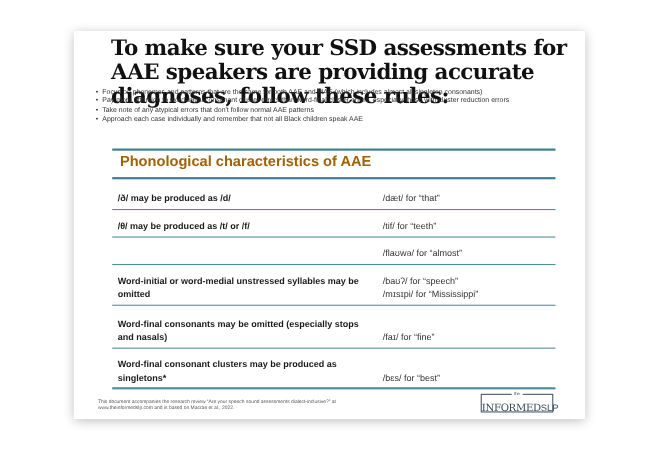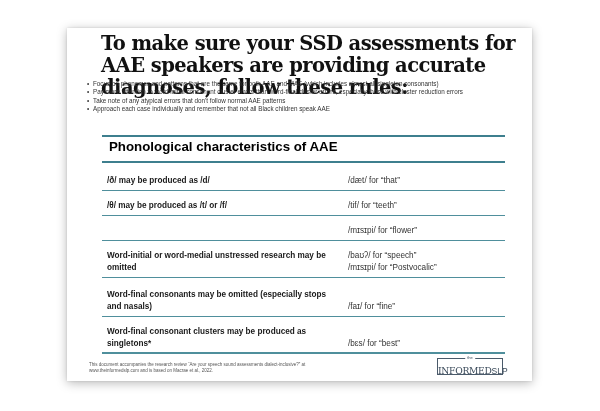--- a/index.html
+++ b/index.html
@@ -19,21 +19,21 @@
   }
   .bullets {
     position: absolute; left: 20px; top: 52px; width: 440px; margin: 0; padding: 0;
     list-style: none; font-size: 6.3px; line-height: 8.3px; color: #333;
   }
   .bullets li { position: relative; padding-left: 6px; }
   .bullets li .dot { position: absolute; left: 0; top: 0; }
   .section-rule { position: absolute; left: 35px; width: 403px; height: 2px; background: #3e7f8e; }
   .section-title {
     position: absolute; left: 42px; top: 111px; margin: 0;
-    font-size: 13.3px; font-weight: bold; color: #000000; line-height: 16px;
+    font-size: 13.3px; font-weight: bold; color: #a16207; line-height: 16px;
   }
   .row { position: absolute; left: 35px; width: 403px; }
   .row .rule { position: absolute; left: 0; right: 0; bottom: 0; height: 1.3px; background: #4f8f9c; }
   .row .feature {
     position: absolute; left: 5px; bottom: 5px; width: 230px;
     font-size: 8.2px; font-weight: bold; line-height: 11.5px; color: #1a1a1a;
   }
   .row .example {
     position: absolute; left: 246px; bottom: 5px; width: 150px;
     font-size: 8.2px; line-height: 11.5px; color: #333;
@@ -79,29 +79,29 @@
     <div class="rule"></div>
   </div>
 
   <div class="row" style="top:140px; height:23px;">
     <div class="feature">/ð/ may be produced as /d/</div>
     <div class="example">/dæt/ for “that”</div>
     <div class="rule"></div>
   </div>
 
   <div class="row" style="top:188px; height:25px;">
-    <div class="example">/mɪsɪpi/ for “flower”</div>
+    <div class="example">/flaʊwə/ for “almost”</div>
     <div class="rule"></div>
   </div>
 
   <div class="row" style="top:213px; height:37px;">
-    <div class="feature">Word-initial or word-medial unstressed research may be omitted</div>
+    <div class="feature">Word-initial or word-medial unstressed syllables may be omitted</div>
     <div class="example">
       <div>/baʊʔ/ for “speech”</div>
-      <div>/mɪsɪpi/ for “Postvocalic”</div>
+      <div>/mɪsɪpi/ for “Mississippi”</div>
     </div>
     <div class="rule"></div>
   </div>
 
   <div class="row" style="top:289px; height:37px;">
     <div class="feature">Word-final consonant clusters may be produced as singletons*</div>
     <div class="example">/bɛs/ for “best”</div>
     <div class="rule" style="height:2px;"></div>
   </div>
 

